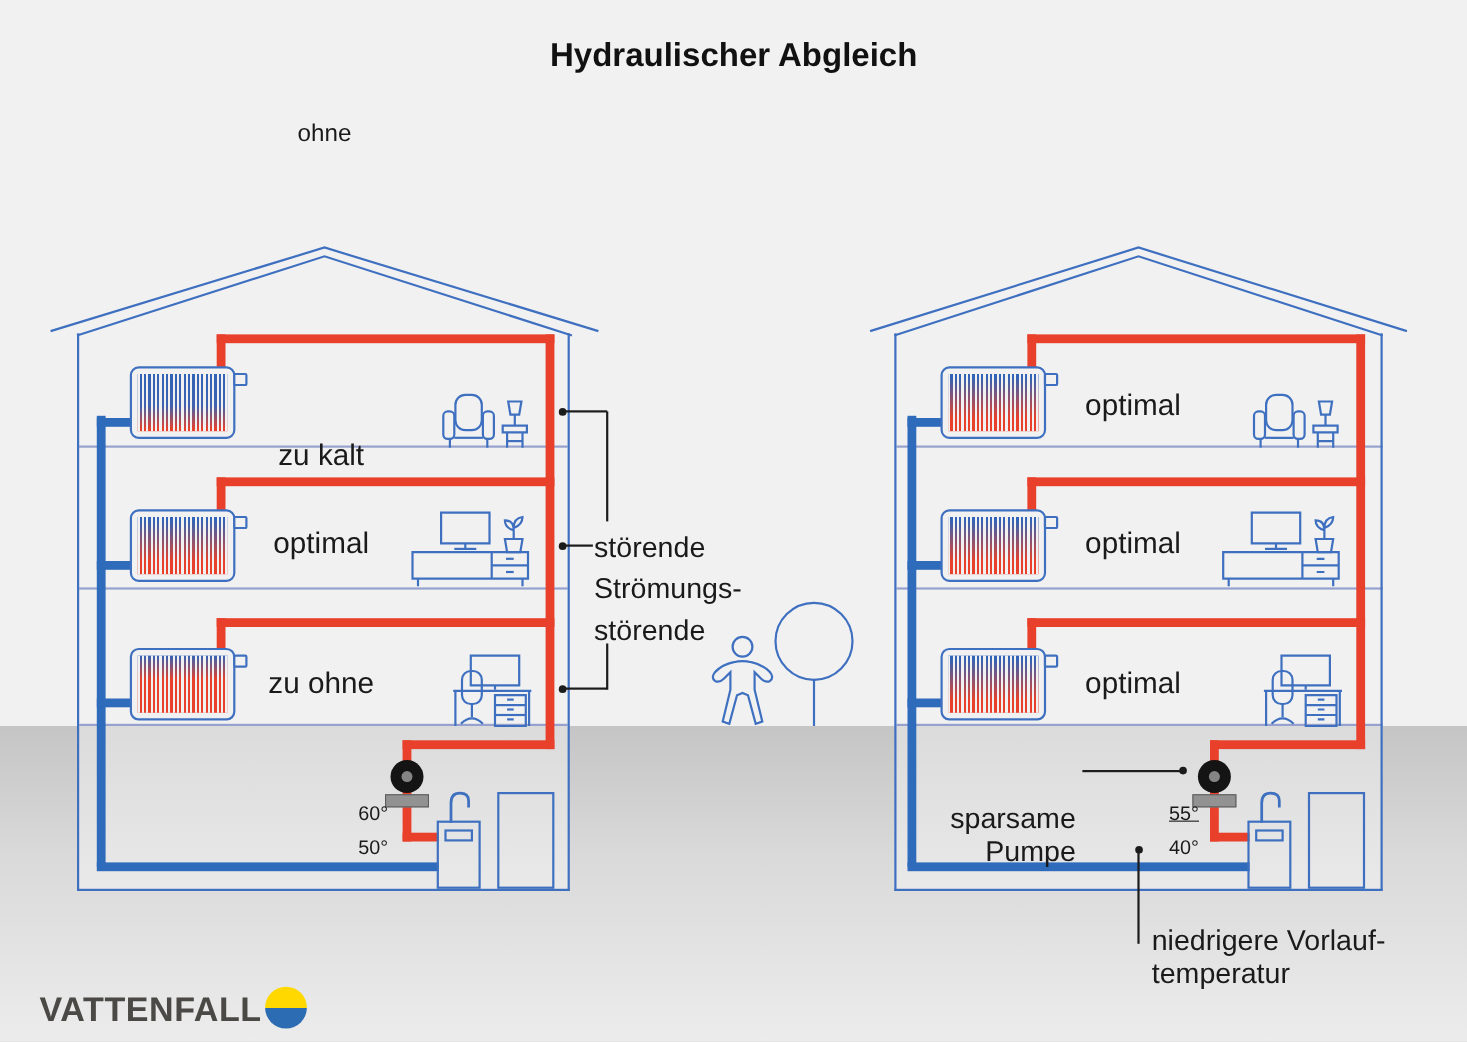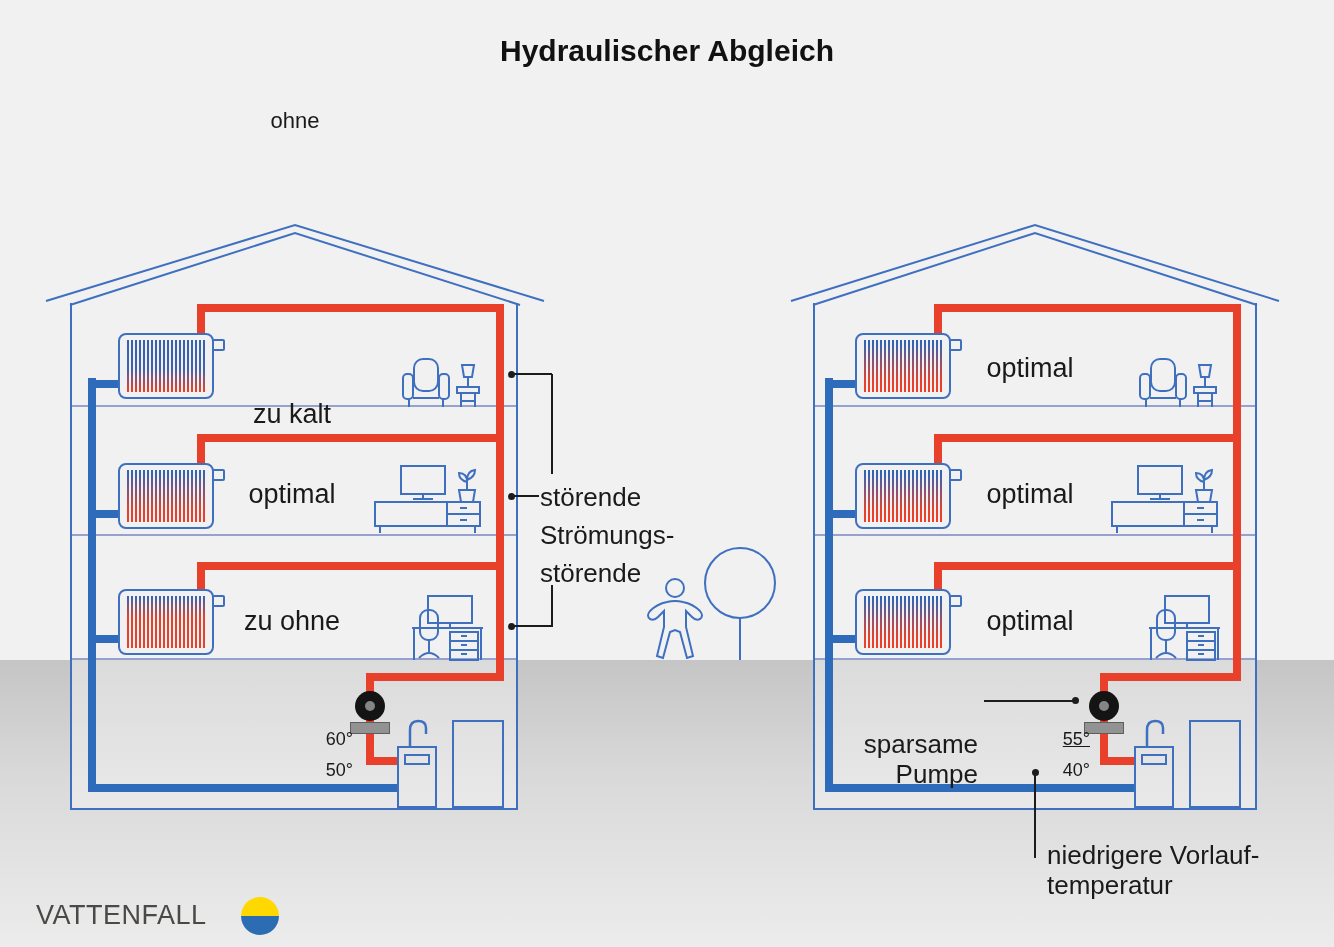--- a/index.html
+++ b/index.html
@@ -38,21 +38,21 @@
   .pump-body::after{content:"";position:absolute;left:10px;top:10px;width:10px;height:10px;
                     border-radius:50%;background:#858585;}
   .pump-base{position:absolute;width:40px;height:12px;background:#929292;border:1px solid #5e5e5e;box-sizing:border-box;}
   .boiler{position:absolute;width:40px;height:62px;border:2px solid var(--line);box-sizing:border-box;}
   .boiler-display{position:absolute;width:26px;height:11px;border:2px solid var(--line);box-sizing:border-box;}
   .tank{position:absolute;width:52px;height:88px;border:2px solid var(--line);box-sizing:border-box;}
   .ann-dot{position:absolute;width:7px;height:7px;border-radius:50%;background:#1c1c1c;}
   .ann-h{position:absolute;height:2px;background:#1c1c1c;}
   .ann-v{position:absolute;width:2px;background:#1c1c1c;}
   .ann-text{position:absolute;font-size:26px;color:var(--ink);}
-  .logo-text{position:absolute;left:36px;top:900px;font-size:27px;font-weight:400;
+  .logo-text{position:absolute;left:36px;top:900px;font-size:31px;font-weight:700;
              letter-spacing:0.5px;color:#4b4945;}
   .logo-circle{position:absolute;left:241px;top:897px;width:38px;height:38px;border-radius:50%;
                background:linear-gradient(180deg,#ffd800 0 50%,#2c6cb3 50% 100%);}
   svg{position:absolute;overflow:visible;}
   svg *{vector-effect:non-scaling-stroke;}
 </style>
 </head>
 <body>
 
 <div class="canvas">

